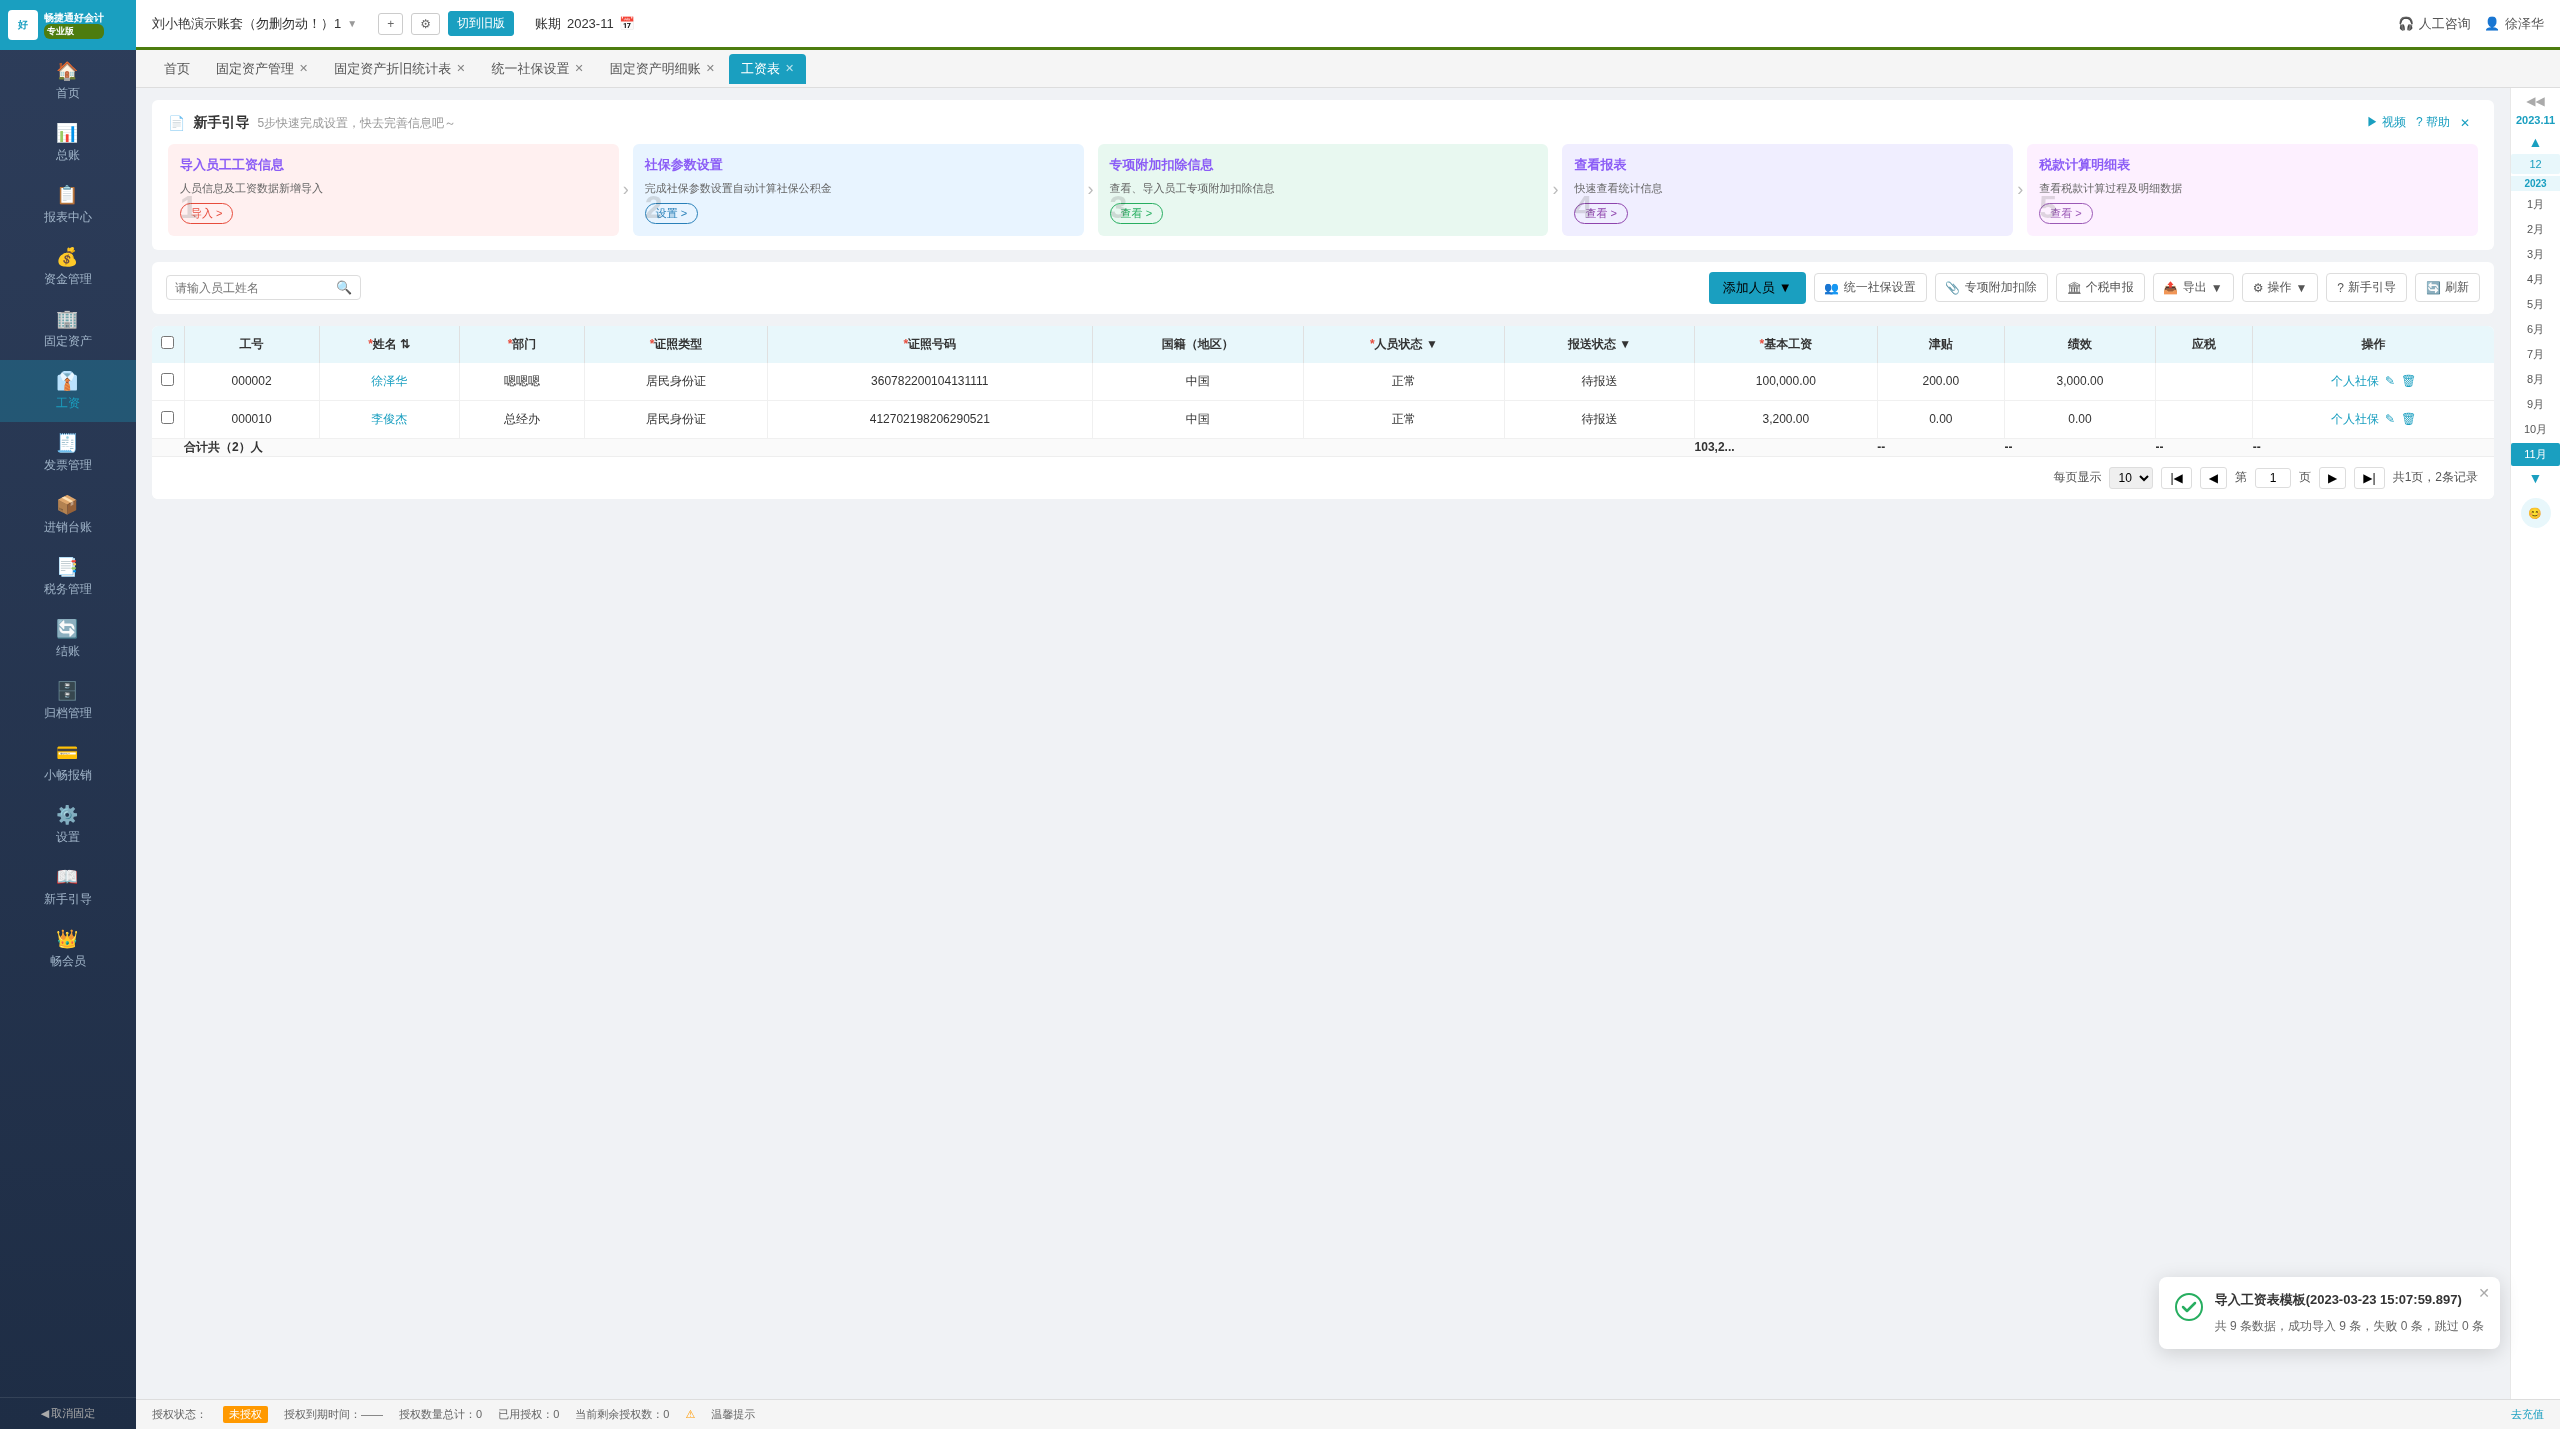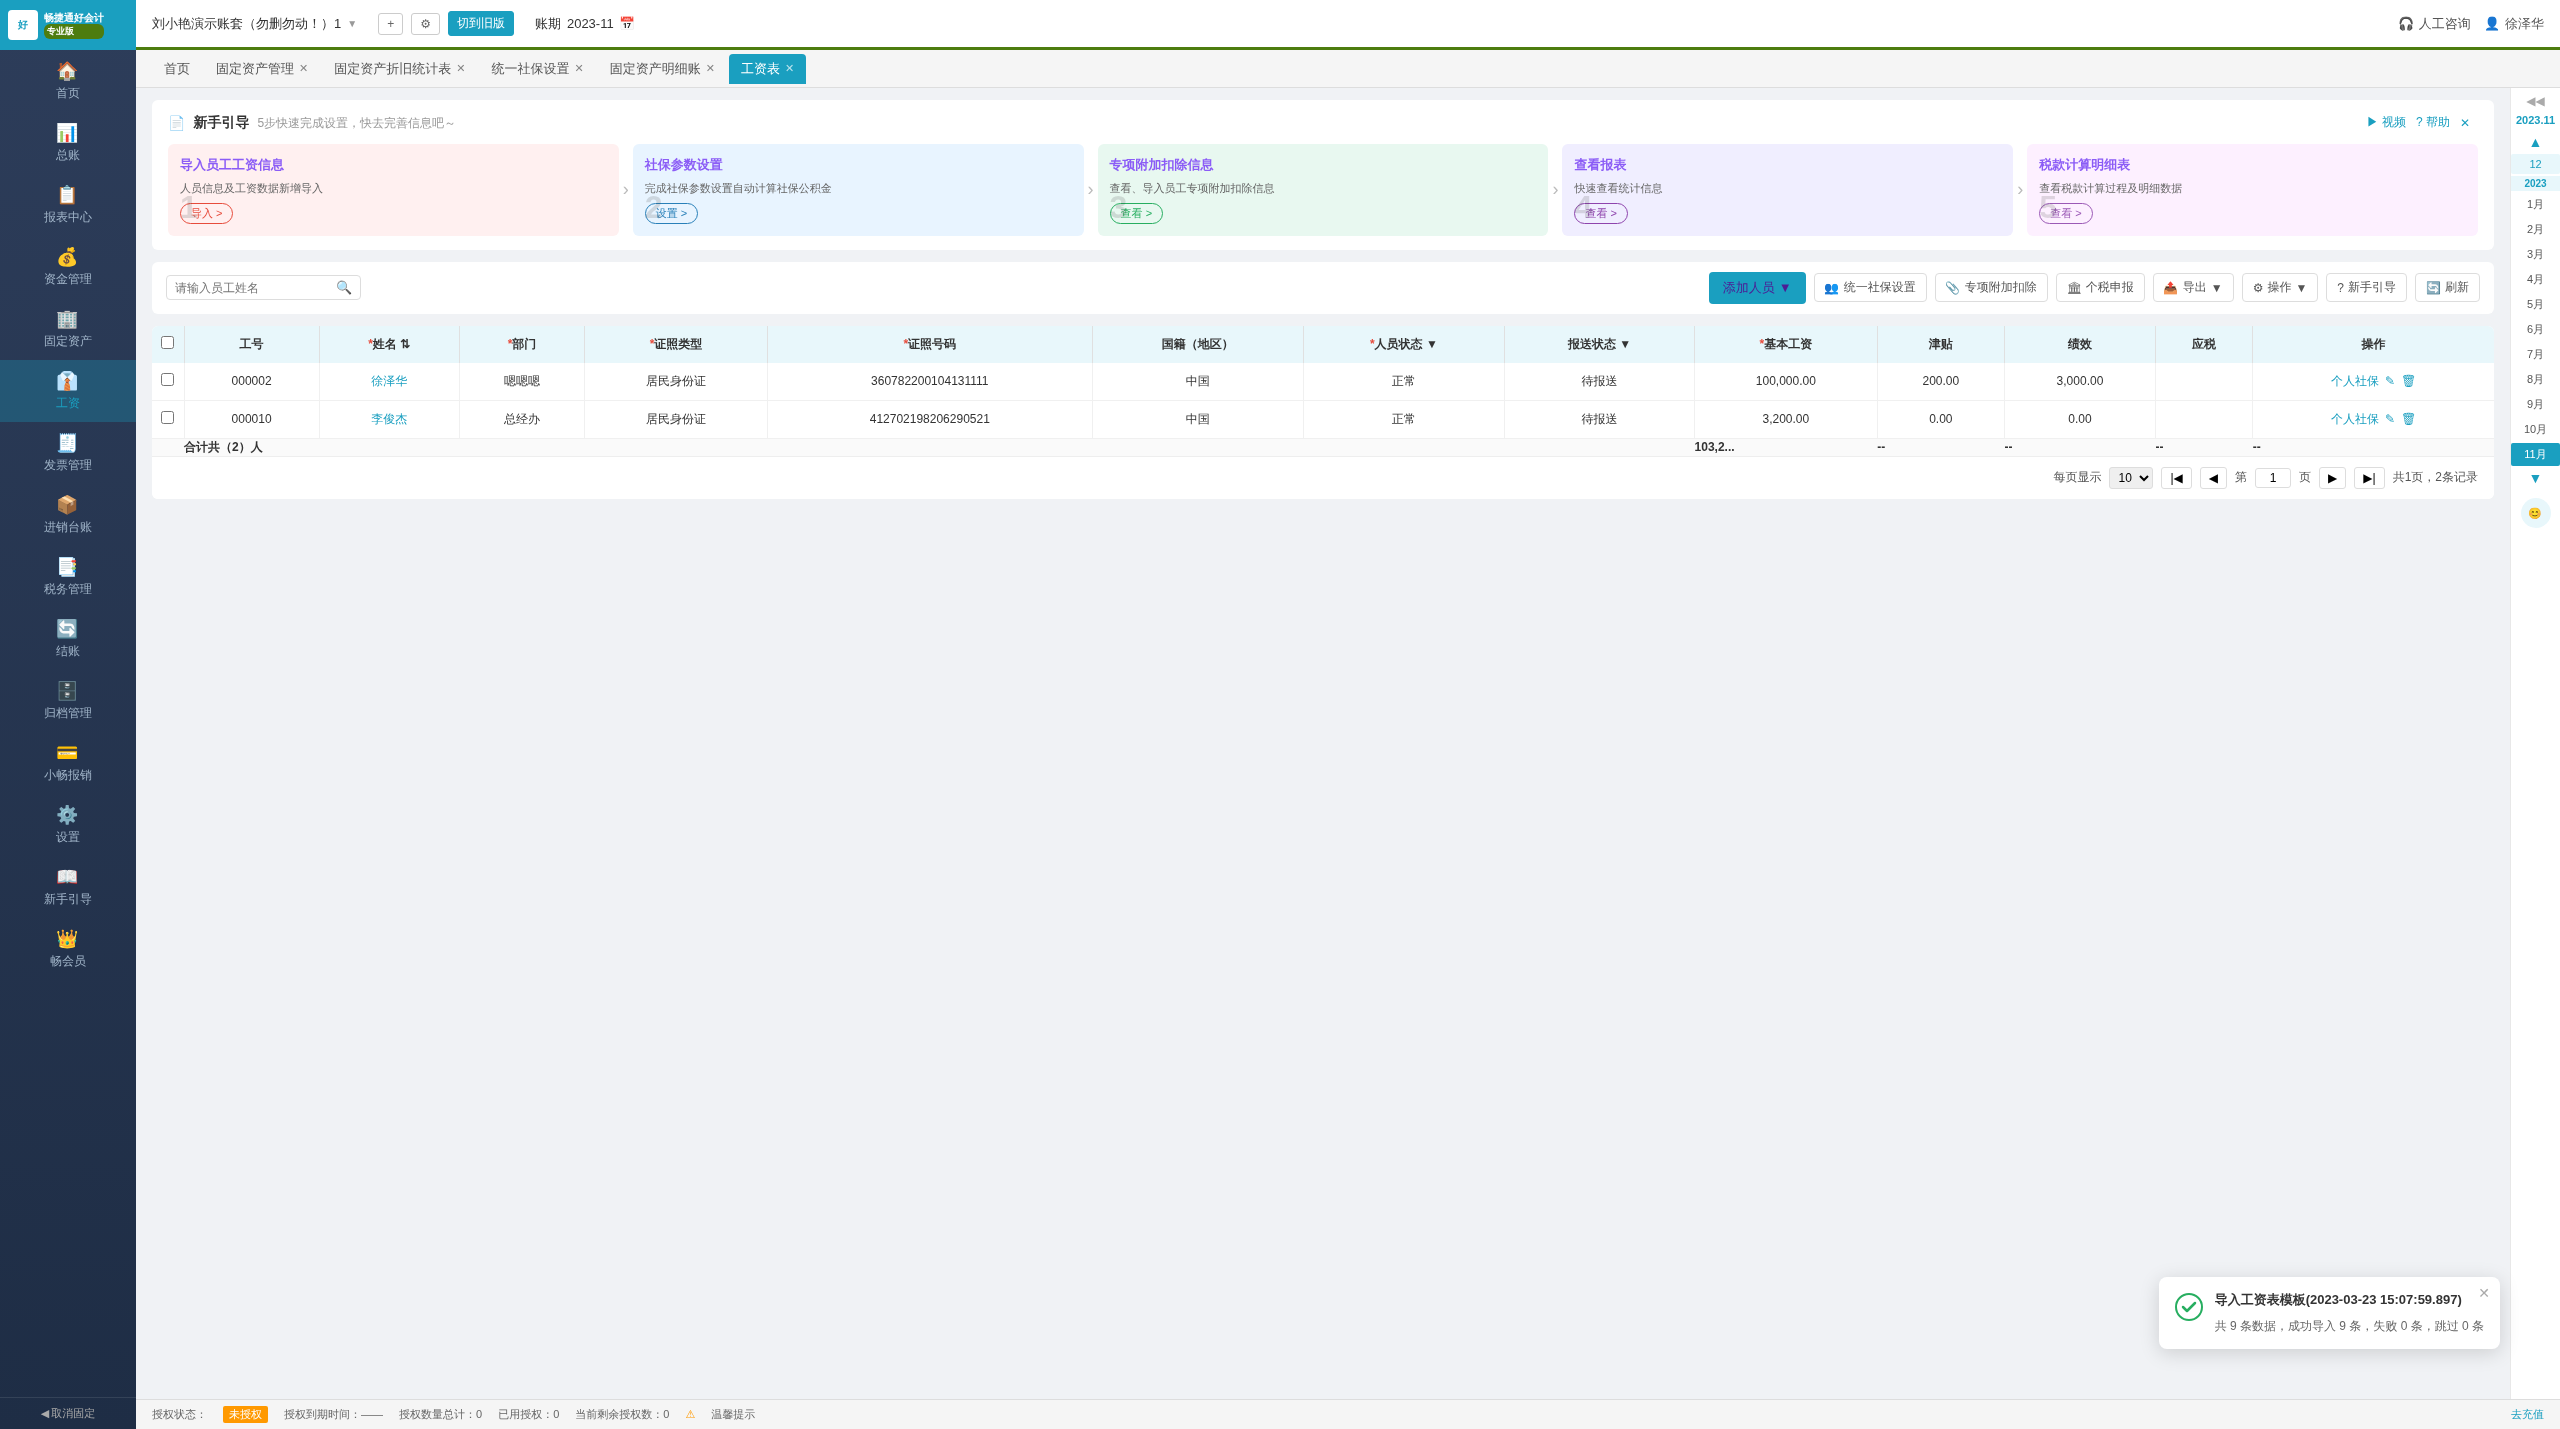--- a/index.html
+++ b/index.html
@@ -234,21 +234,21 @@
       border-radius: 4px;
       padding: 4px 8px;
       gap: 6px;
       background: white;
       min-width: 180px;
     }
     .search-box input { border: none; outline: none; font-size: 12px; color: #333; flex: 1; }
     .toolbar-right { margin-left: auto; display: flex; align-items: center; gap: 8px; flex-wrap: wrap; }
     .btn-add {
       background: #1a9fc0;
-      color: #4c1d95;
+      color: #000000;
       border: none;
       border-radius: 4px;
       padding: 7px 14px;
       font-size: 13px;
       cursor: pointer;
       display: flex;
       align-items: center;
       gap: 4px;
     }
     .btn-tool {

